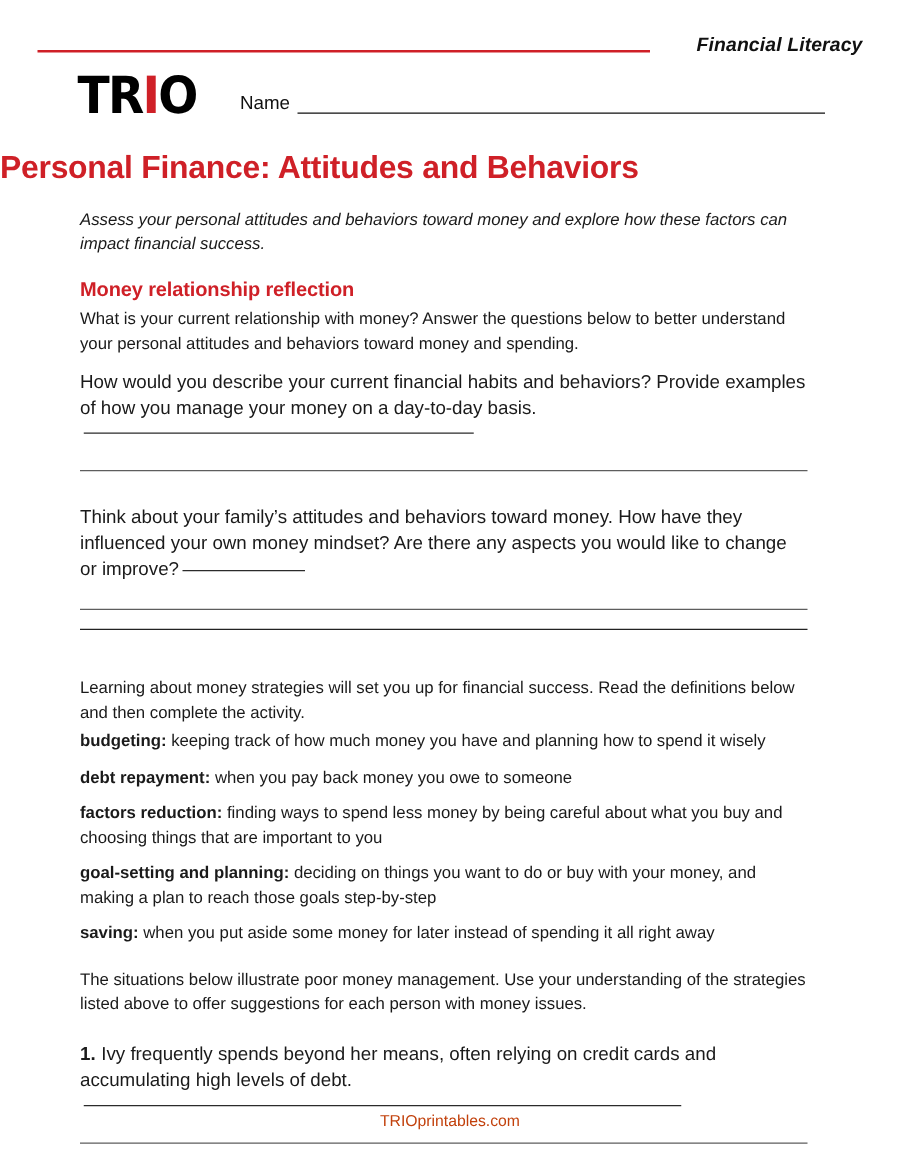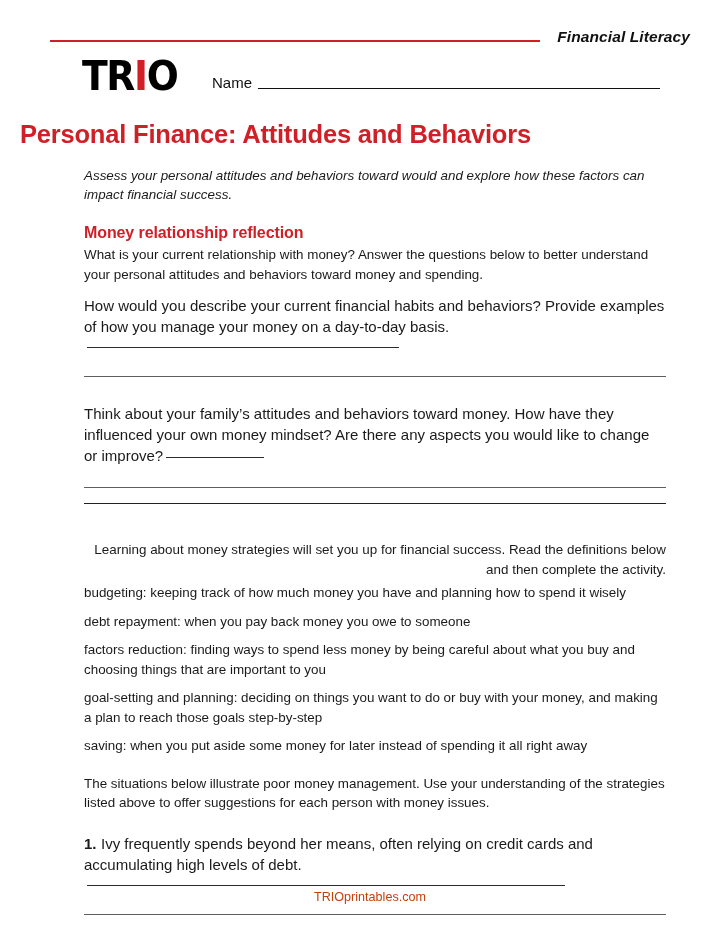--- a/index.html
+++ b/index.html
@@ -13,21 +13,20 @@
     height: 932px;
     position: relative;
     font-family: "Liberation Sans", sans-serif;
     color: #1a1a1a;
     overflow: hidden;
   }
   .page {
     position: absolute;
     inset: 0;
     padding: 0;
-    margin-left: 20px;
   }
 
   
   .header-bar {
     position: absolute;
     top: 32px;
     left: 30px;
     right: 30px;
     height: 22px;
   }
@@ -69,21 +68,21 @@
   .logo .red-i {
     color: #cf2027;
   }
 
   .name-wrap {
     position: absolute;
     top: 74px;
     left: 192px;
     right: 60px;
     display: flex;
-    align-items: flex-start;
+    align-items: flex-end;
   }
   .name-label {
     font-size: 15px;
     color: #111111;
     padding-right: 6px;
     white-space: nowrap;
     line-height: 17px;
   }
   .name-line {
     flex: 1;
@@ -129,27 +128,26 @@
   }
 
   p.body-text {
     font-size: 13.4px;
     line-height: 19.5px;
     margin: 0 0 11px 0;
     color: #1a1a1a;
   }
   p.body-text.tight {
     margin-bottom: 4px;
-    text-align: right;
   }
   p.body-text.def {
     margin: 0 0 9px 0;
   }
   p.body-text b {
-    font-weight: normal;
+    font-weight: bold;
   }
 
   
   .qblock {
     margin-bottom: 10px;
   }
   .qtext {
     font-size: 15px;
     line-height: 21px;
     color: #1a1a1a;
@@ -202,21 +200,21 @@
 
   <div class="name-wrap">
     <span class="name-label">Name</span>
     <span class="name-line"></span>
   </div>
 
   <div class="title">Personal Finance: Attitudes and Behaviors</div>
 
   <div class="content">
 
-    <p class="intro">Assess your personal attitudes and behaviors toward would and explore how these factors can impact financial success.</p>
+    <p class="intro">Assess your personal attitudes and behaviors toward money and explore how these factors can impact financial success.</p>
 
     <div>
       <div class="section-heading">Money relationship reflection</div>
       <p class="body-text">What is your current relationship with money? Answer the questions below to better understand your personal attitudes and behaviors toward money and spending.</p>
 
       <div class="qblock">
         <span class="qtext">How would you describe your current financial habits and behaviors? Provide examples of how you manage your money on a day-to-day basis.</span><span class="inline-rule" style="width:312px"></span>
         <div class="answer-rule"></div>
       </div>
 

